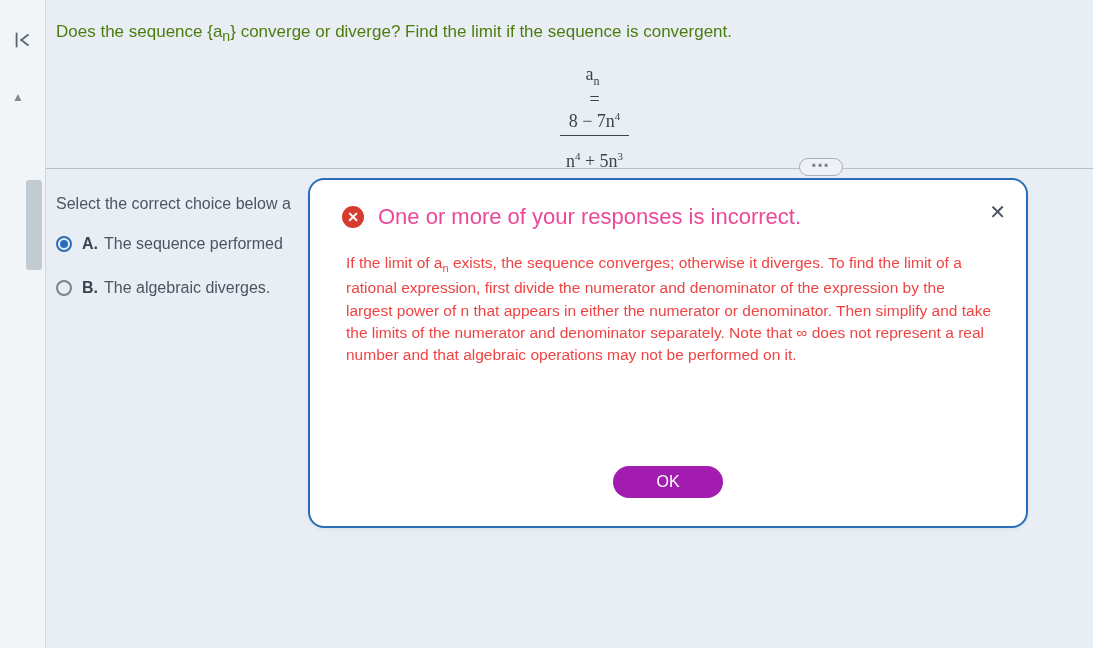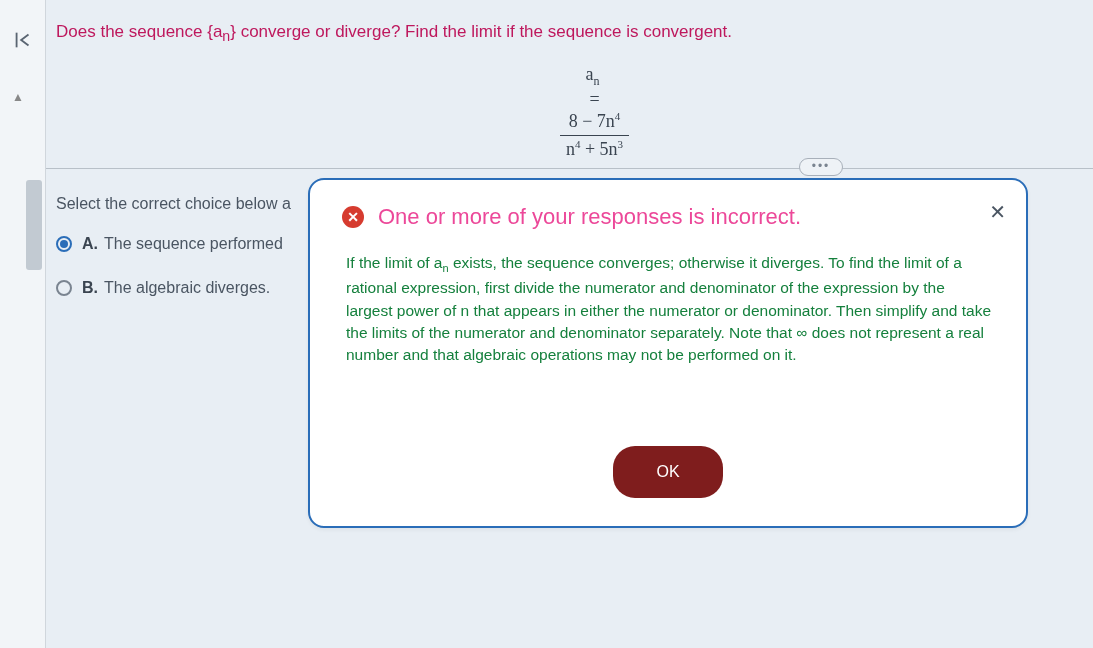--- a/index.html
+++ b/index.html
@@ -46,21 +46,21 @@
     border-radius: 3px;
   }
   .content {
     position: absolute;
     left: 56px;
     top: 22px;
     right: 10px;
   }
   .question-text {
     font-size: 17px;
-    color: #be185d;
+    color: #4d7c0f;
     margin-bottom: 18px;
   }
   .formula {
     margin-left: 50px;
     margin-top: 20px;
     margin-bottom: 30px;
     display: flex;
     align-items: center;
     font-family: 'Times New Roman', serif;
     font-size: 18px;
@@ -70,21 +70,21 @@
   .an-label { margin-right: 4px; }
   .an-label sub { font-size: 12px; }
   .eq { margin: 0 6px; }
   .frac {
     display: inline-flex;
     flex-direction: column;
     align-items: center;
     line-height: 1.2;
   }
   .frac .num { padding: 0 6px 2px 6px; }
-  .frac .den { border-top: 1px solid #3a4450; padding: 2px 6px 0 6px; }
+  .frac .den { border-top: 1px solid #3a4450; padding: 14px 6px 0 6px; }
   .formula sup { font-size: 11px; }
   .divider {
     position: absolute;
     left: 46px;
     right: 0;
     top: 168px;
     border: none;
     border-top: 1px solid #b8c0c8;
   }
   .ellipsis-badge {
@@ -178,35 +178,35 @@
     right: 20px;
     top: 20px;
     font-size: 20px;
     color: #4a5562;
     cursor: pointer;
     font-weight: 300;
   }
   .modal-body {
     font-size: 15.5px;
     line-height: 1.45;
-    color: #15803d;
+    color: #ef4444;
     padding-left: 4px;
   }
   .modal-body sub { font-size: 11px; }
   .ok-btn {
     position: absolute;
     bottom: 28px;
     left: 50%;
     transform: translateX(-50%);
-    background: #7f1d1d;
+    background: #a21caf;
     color: #fff;
     border: none;
     border-radius: 22px;
     width: 110px;
-    height: 52px;
+    height: 32px;
     font-size: 16px;
     cursor: pointer;
   }
 </style>
 </head>
 <body>
 
 <div class="left-rail">
   <div class="collapse-btn">
     <svg width="22" height="22" viewBox="0 0 24 24" fill="none" stroke="currentColor" stroke-width="2">

